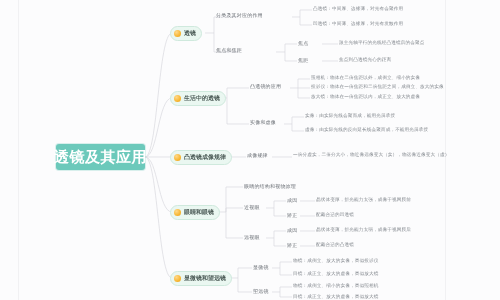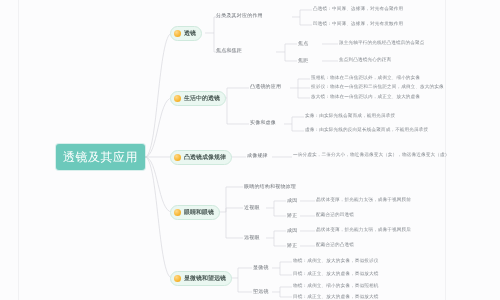--- a/index.html
+++ b/index.html
@@ -39,22 +39,22 @@
     box-sizing: border-box;
     white-space: nowrap;
     display: flex;
     align-items: center;
   }
   
   .root {
     background: #6cc9bb;
     color: #ffffff;
     border-radius: 3px;
-    font-size: 12px;
-    font-weight: normal;
+    font-size: 15px;
+    font-weight: bold;
     letter-spacing: 0.5px;
     padding: 5px 8px;
     justify-content: center;
     box-shadow: 0 0 0 1px rgba(108,201,187,0.25);
   }
   
   .branch {
     background: #eaf7f1;
     border: 1px solid #cfe9dd;
     border-radius: 9px;

